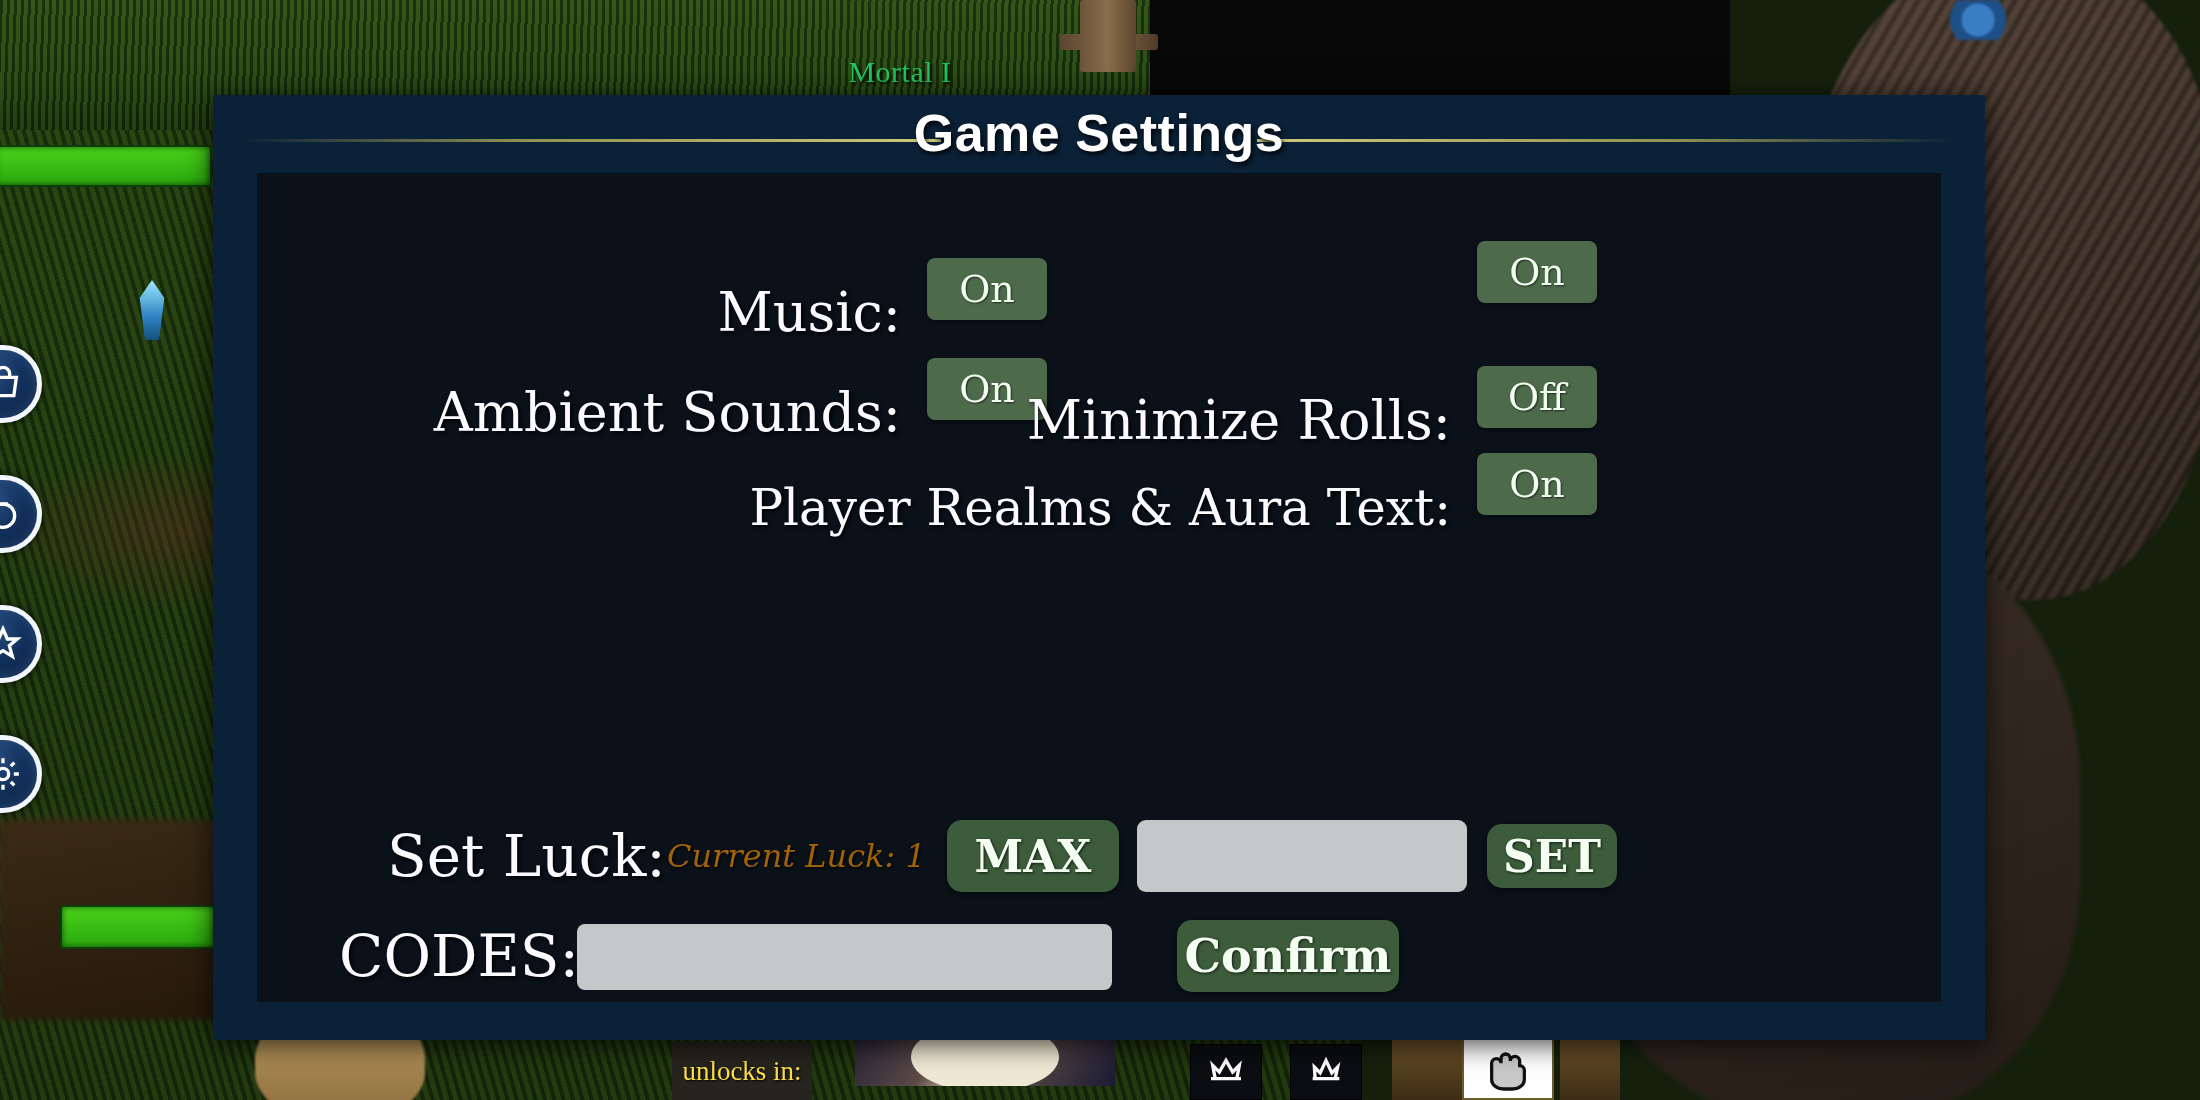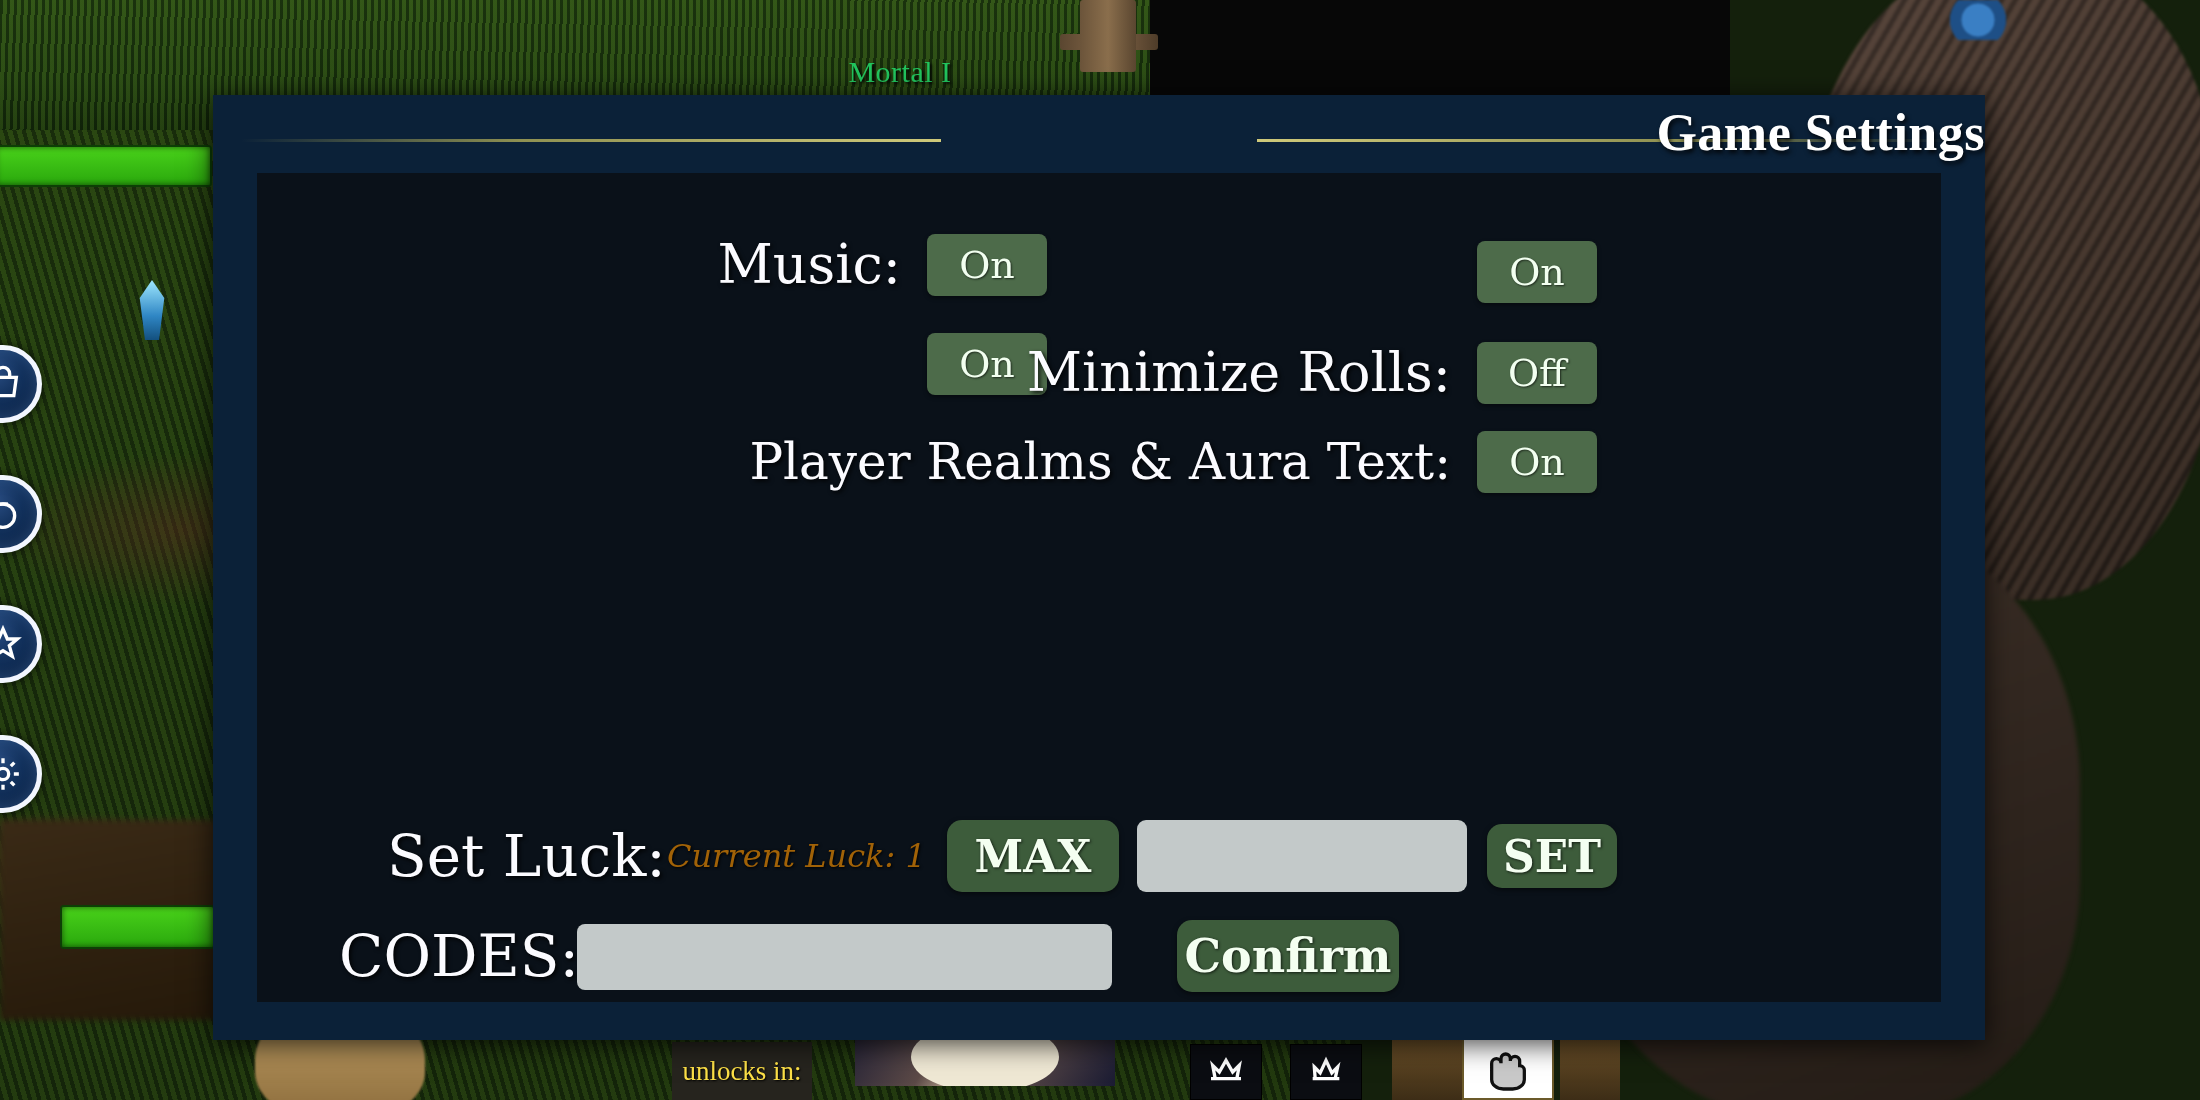--- a/index.html
+++ b/index.html
@@ -147,23 +147,23 @@
   }
 
   
   #settings-panel{
     position:absolute; left:213px; top:95px; width:1772px; height:945px;
     background:#0b2138;
     box-shadow:0 4px 26px rgba(0,0,0,.75);
   }
   .panel-header{ position:relative; height:78px; }
   .panel-title{
-    position:absolute; left:0; right:0; top:8px; text-align:right;
+    position:absolute; left:0; right:0; top:8px; text-align:center;
     color:#ffffff; font-size:52px; font-weight:bold;
-    font-family:Liberation Serif, serif; letter-spacing:.5px;
+    font-family:Liberation Sans, sans-serif; letter-spacing:.5px;
     text-shadow:2px 3px 5px rgba(0,0,0,.85);
   }
   .title-rule{
     position:absolute; top:44px; height:3px;
     background:linear-gradient(90deg, rgba(110,110,60,0) 0%, #8f9152 40%, #cfc97a 100%);
   }
   .title-rule.right{
     background:linear-gradient(270deg, rgba(110,110,60,0) 0%, #8f9152 40%, #cfc97a 100%);
   }
   #title-rule-left{ left:28px; width:700px; }
@@ -179,20 +179,21 @@
     position:absolute; left:0; top:0; width:100%; height:300px;
   }
   .setting-row{
     position:absolute; display:flex; align-items:center; gap:0;
   }
   .setting-label{
     color:#fbfbff; font-size:54px; text-align:center;
     font-family:"DejaVu Serif", serif;
     text-shadow:2px 2px 4px rgba(0,0,0,.9);
     white-space:nowrap;
+    margin-top:48px;
   }
   .setting-label.sm{ font-size:50px; }
   .toggle-btn{
     margin-left:26px;
     min-width:120px; height:62px; border-radius:8px;
     background:#4d6b4a; border:none;
     color:#f2fff0; font-size:38px; font-family:"DejaVu Serif",serif;
     display:flex; align-items:center; justify-content:center;
     cursor:pointer; box-shadow:0 2px 4px rgba(0,0,0,.45);
     text-shadow:1px 1px 2px rgba(0,0,0,.6);
@@ -336,20 +337,21 @@
     <div class="panel-body">
 
       <div class="settings-grid">
 
         <div class="setting-row" id="row-music">
           <span class="setting-label">Music:</span>
           <button class="toggle-btn">On</button>
         </div>
 
         <div class="setting-row" id="row-ambient">
+          <span class="setting-label">Ambient Sounds:</span>
           <button class="toggle-btn">On</button>
         </div>
 
         <div class="setting-row" id="row-shadows">
           <button class="toggle-btn">On</button>
         </div>
 
         <div class="setting-row" id="row-minimize">
           <span class="setting-label">Minimize Rolls:</span>
           <button class="toggle-btn">Off</button>

